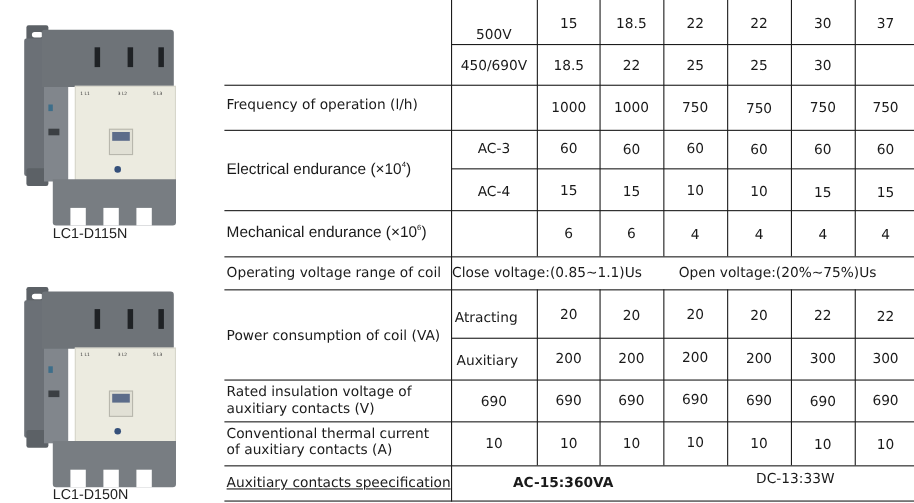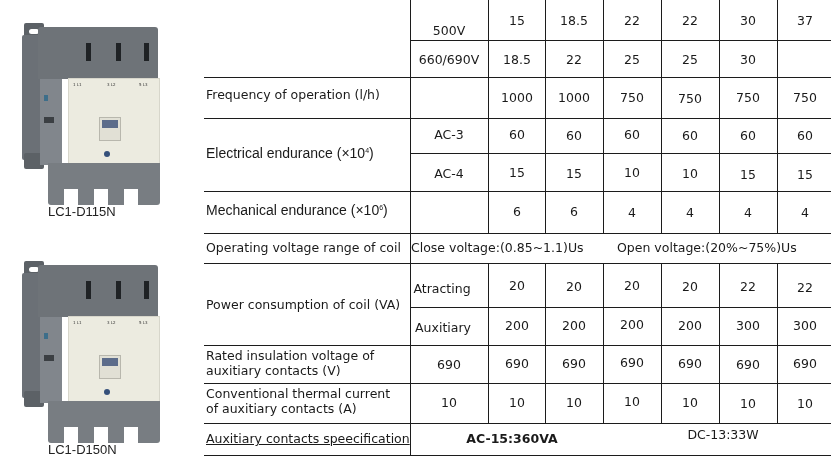--- a/index.html
+++ b/index.html
@@ -135,21 +135,21 @@
   <span class="txt c" style="left:449px; top:14px;margin-top:10px;">500V</span>
   <span class="txt c" style="left:517px; top:14px;">15</span>
   <span class="txt c" style="left:574px; top:14px;">18.5</span>
   <span class="txt c" style="left:632px; top:14px;">22</span>
   <span class="txt c" style="left:690px; top:14px;">22</span>
   <span class="txt c" style="left:748px; top:14px;">30</span>
   <span class="txt c" style="left:805px; top:14px;">37</span>
 </div>
 
 <div>
-  <span class="txt c" style="left:449px; top:53px;">660/690V</span>
+  <span class="txt c" style="left:449px; top:53px;">450/690V</span>
   <span class="txt c" style="left:517px; top:53px;">18.5</span>
   <span class="txt c" style="left:574px; top:53px;">22</span>
   <span class="txt c" style="left:632px; top:53px;">25</span>
   <span class="txt c" style="left:690px; top:53px;">25</span>
   <span class="txt c" style="left:748px; top:53px;">30</span>
   <span class="txt c" style="left:805px; top:53px;margin-left:39px;">45</span>
 </div>
 
 <div>
   <span class="txt lbl" style="left:206px; top:88px;">Frequency of operation (l/h)</span>

